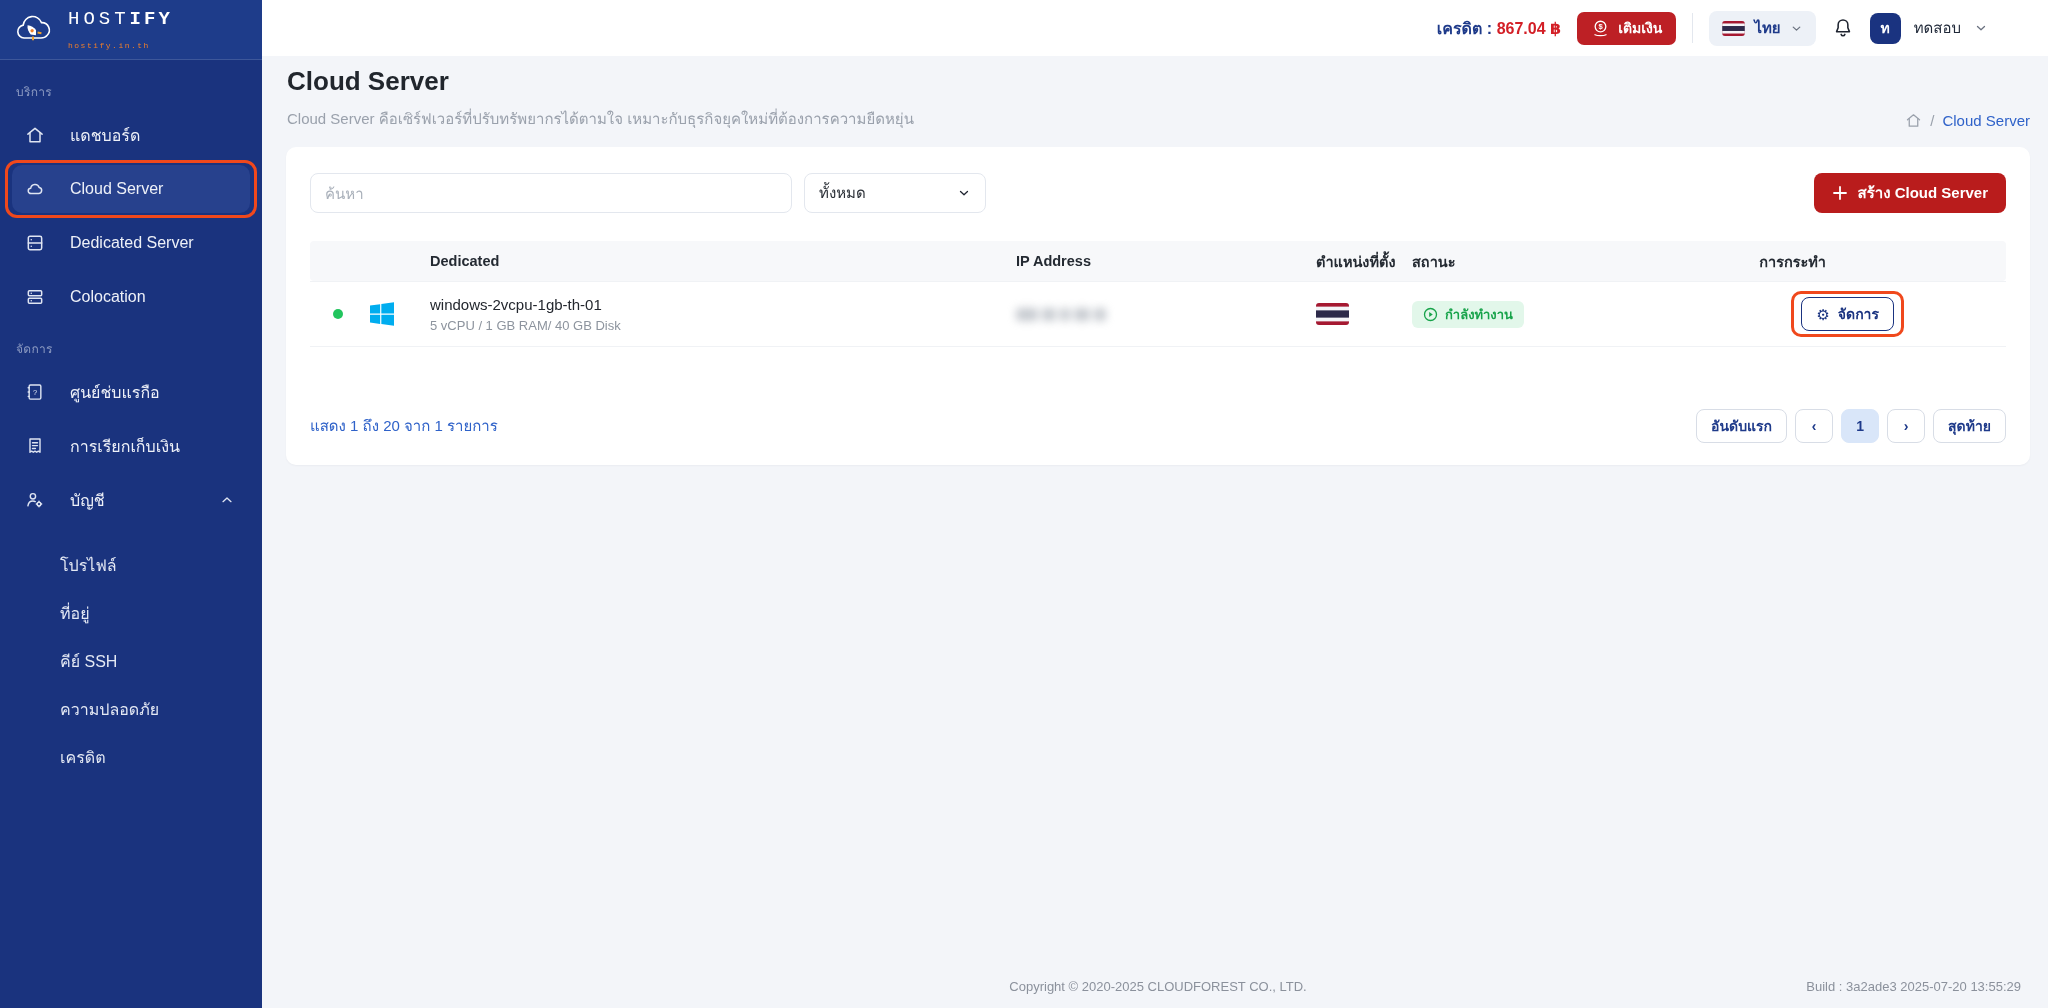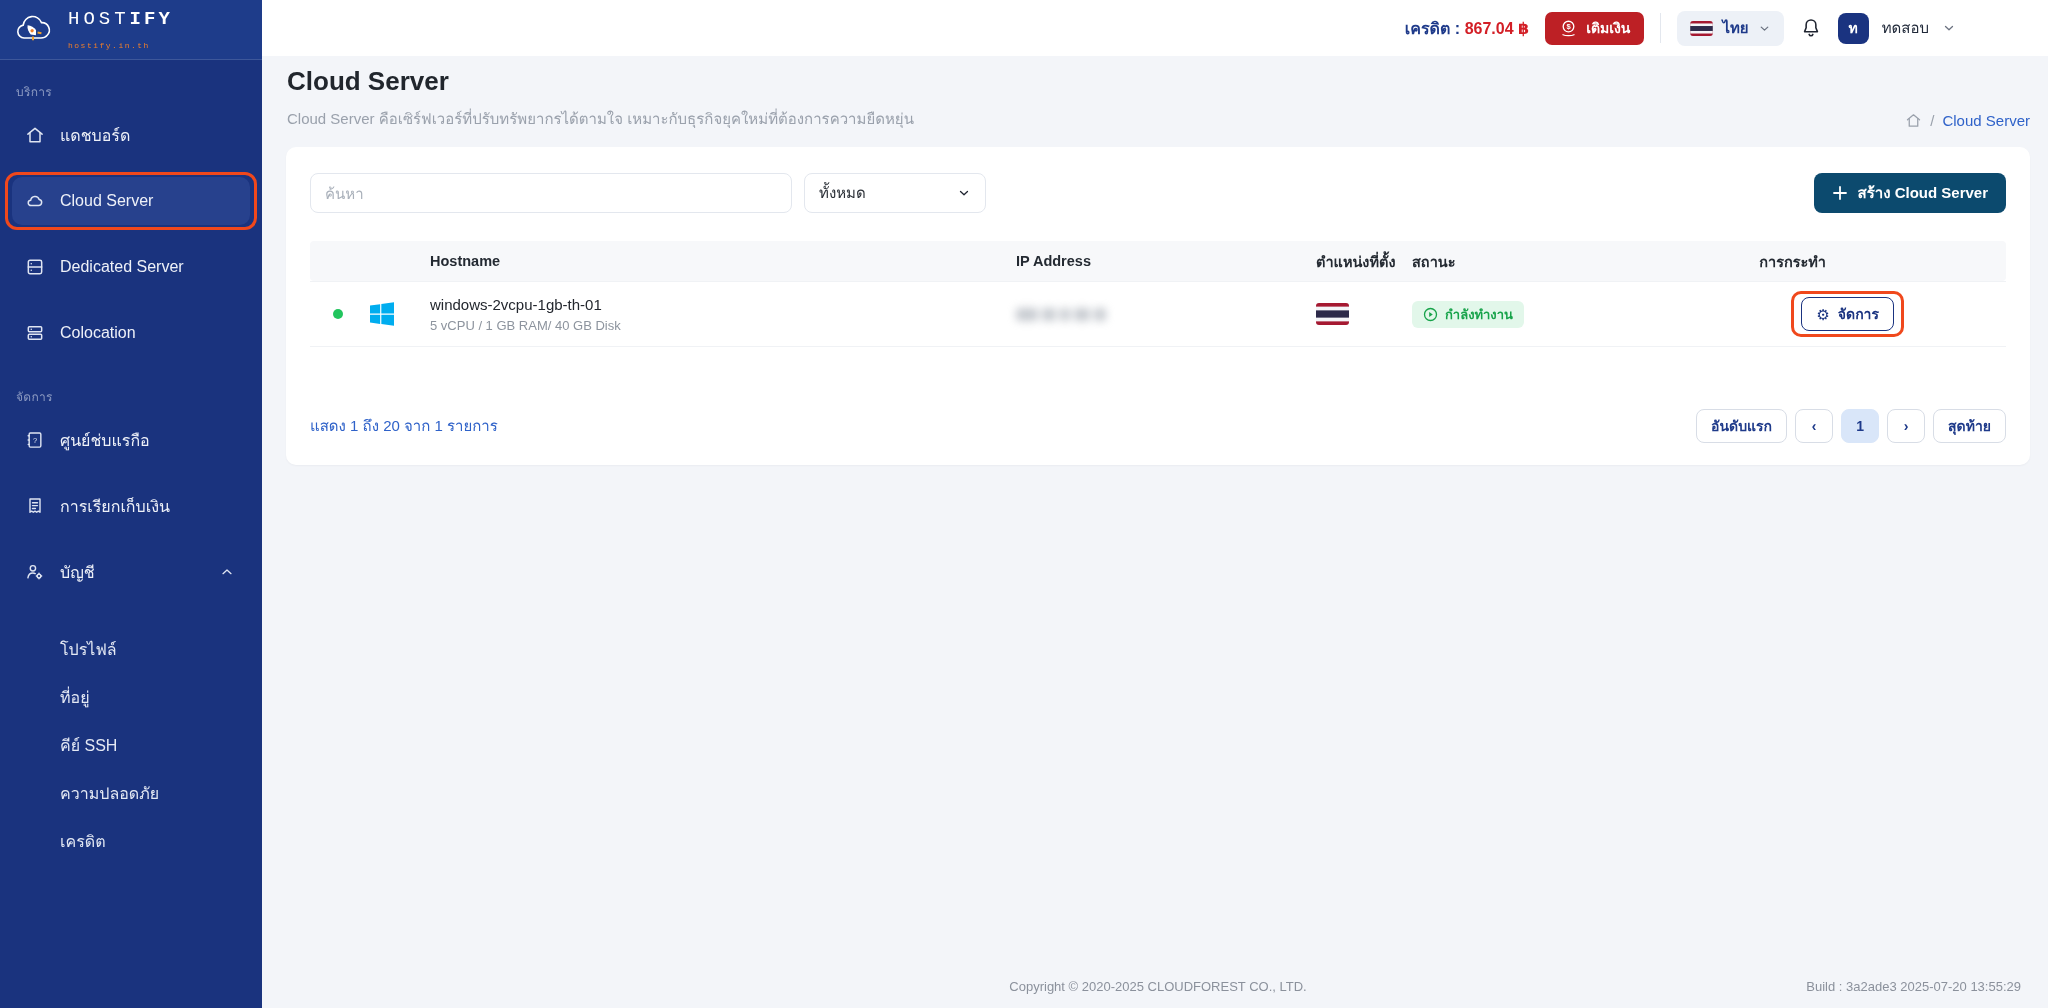--- a/index.html
+++ b/index.html
@@ -10,33 +10,33 @@
   
   .sidebar { width:262px; min-width:262px; background:#1a337e; color:#e9edf7; display:flex; flex-direction:column; }
   .logo-row { height:60px; display:flex; align-items:center; gap:10px; padding:0 14px; background:#1e3c8a; border-bottom:1px solid rgba(255,255,255,.14); }
   .logo-mark { width:44px; height:34px; position:relative; flex:0 0 auto; }
   .brand-text { line-height:1;font-family:Liberation Mono, monospace; }
   .brand-name { font-size:19px; letter-spacing:4px; color:#ffffff; font-weight:400; }
   .brand-name b { font-weight:800; letter-spacing:3px; }
   .brand-domain { font-size:8px; color:#f07f2a; letter-spacing:1.5px; margin-top:13px; }
   .nav { padding:10px 12px 0 12px; }
   .nav-section { font-size:12px; color:#8d9bc2; padding:12px 4px 10px 4px; letter-spacing:.3px; }
-  .nav-item { display:flex; align-items:center; gap:14px; height:48px; padding:0 12px; border-radius:10px; font-size:16px; color:#eef1f8; margin-bottom:18px; position:relative; cursor:pointer; }
+  .nav-item { display:flex; align-items:center; gap:24px; height:48px; padding:0 12px; border-radius:10px; font-size:16px; color:#eef1f8; margin-bottom:6px; position:relative; cursor:pointer; }
   .nav-item .nicon { width:22px; height:22px; display:flex; align-items:center; justify-content:center; color:#dfe5f2; flex:0 0 auto; }
   .nav-item.active { background:#27418d; }
   .nav-item.hl::after { content:""; position:absolute; inset:-5px -7px; border:3px solid #f0481c; border-radius:12px; pointer-events:none; }
   .nav-item .spacer { flex:1; }
   .sub-item { display:flex; align-items:flex-end; height:48px; padding-left:48px; font-size:16px; color:#e4e9f4; border-radius:10px; cursor:pointer; }
   svg.ic { display:block; }
 
   
   .main { flex:1; display:flex; flex-direction:column; background:#f3f5f9; min-width:0; }
 
   
-  .topbar { height:56px; background:#ffffff; display:flex; align-items:center; justify-content:flex-end; gap:16px; padding-right:92px; }
+  .topbar { height:56px; background:#ffffff; display:flex; align-items:center; justify-content:flex-end; gap:16px; padding-right:60px; }
   .credit { font-size:16px; font-weight:700; white-space:nowrap; }
   .credit .lbl { color:#1e3a8a; }
   .credit .val { color:#d31f26; }
   .topup-btn { display:flex; align-items:center; gap:8px; background:#bd2025; color:#fff; font-weight:700; font-size:14px; border:none; border-radius:7px; height:33px; padding:0 14px; cursor:pointer; }
   .v-div { width:1px; height:30px; background:#e3e7ee; }
   .lang-pill { display:flex; align-items:center; gap:9px; background:#edf1f7; border-radius:8px; height:35px; padding:0 13px; cursor:pointer; }
   .lang-pill .lang-label { font-size:15px; font-weight:700; color:#1e3a8a; }
   .bell-btn { background:none; border:none; cursor:pointer; display:flex; align-items:center; }
   .user-menu { display:flex; align-items:center; gap:13px; cursor:pointer; }
   .avatar { width:31px; height:31px; border-radius:8px; background:#1a3380; color:#fff; display:flex; align-items:center; justify-content:center; font-size:14px; font-weight:700; }
@@ -50,21 +50,21 @@
   .breadcrumb { display:flex; align-items:center; gap:8px; font-size:15px; padding-bottom:2px; }
   .breadcrumb .sep { color:#9aa1ac; }
   .breadcrumb .cur { color:#2f62c9; }
 
   
   .card { background:#fff; border-radius:10px; margin-top:16px; padding:26px 24px 22px 24px; box-shadow:0 1px 2px rgba(20,30,60,.04); }
   .toolbar { display:flex; align-items:center; gap:12px; }
   .search-input { width:482px; height:40px; border:1px solid #e3e7ee; border-radius:8px; padding:0 14px; font-size:15px; color:#2a2f36; outline:none; font-family:inherit; background:#fff; }
   .search-input::placeholder { color:#a9b0ba; }
   .filter-select { width:182px; height:40px; border:1px solid #e3e7ee; border-radius:8px; padding:4px 14px; display:flex; align-items:center; justify-content:space-between; font-size:15px; color:#2a2f36; cursor:pointer; background:#fff; }
-  .create-btn { margin-left:auto; display:flex; align-items:center; gap:10px; background:#0c4a6e; color:#fff; border:none; border-radius:8px; height:40px; padding:0 18px; font-size:15px; font-weight:700; cursor:pointer; font-family:inherit; }
+  .create-btn { margin-left:auto; display:flex; align-items:center; gap:10px; background:#b91c1c; color:#fff; border:none; border-radius:8px; height:40px; padding:0 18px; font-size:15px; font-weight:700; cursor:pointer; font-family:inherit; }
 
   .tgrid { display:grid; grid-template-columns:56px 64px 586px 300px 96px 330px 1fr; align-items:center; }
   .thead { margin-top:28px; background:#f7f8fa; height:40px; border-radius:4px; font-size:14.5px; font-weight:700; color:#242a32; }
   .thead .th-action { justify-self:end; padding-right:180px; }
   .trow { height:66px; border-bottom:1px solid #f0f2f5; border-top:1px solid #f0f2f5; }
   .dot { width:10px; height:10px; border-radius:50%; background:#22c55e; justify-self:center; }
   .host-name { font-size:15px; color:#23272e; }
   .host-specs { font-size:13px; color:#8d949e; margin-top:5px; }
   .ip-blur { display:flex; gap:4px; filter:blur(4px); opacity:.55; }
   .ip-blur i { height:13px; border-radius:3px; background:#9aa1ab; display:block; }
@@ -299,21 +299,21 @@
                   <path d="M8 2v12M2 8h12"></path>
                 </svg>
             </span>
             <span>สร้าง Cloud Server</span>
           </button>
         </div>
 
         <div class="tgrid thead">
           <span></span>
           <span></span>
-          <span>Hostname</span>
+          <span>Dedicated</span>
           <span>IP Address</span>
           <span>ตำแหน่งที่ตั้ง</span>
           <span>สถานะ</span>
           <span class="th-action">การกระทำ</span>
         </div>
 
         <div class="tgrid trow">
           <span class="dot"></span>
           <span>
             <svg class="ic" width="32" height="32" viewBox="0 0 24 24" fill="#00adef">

